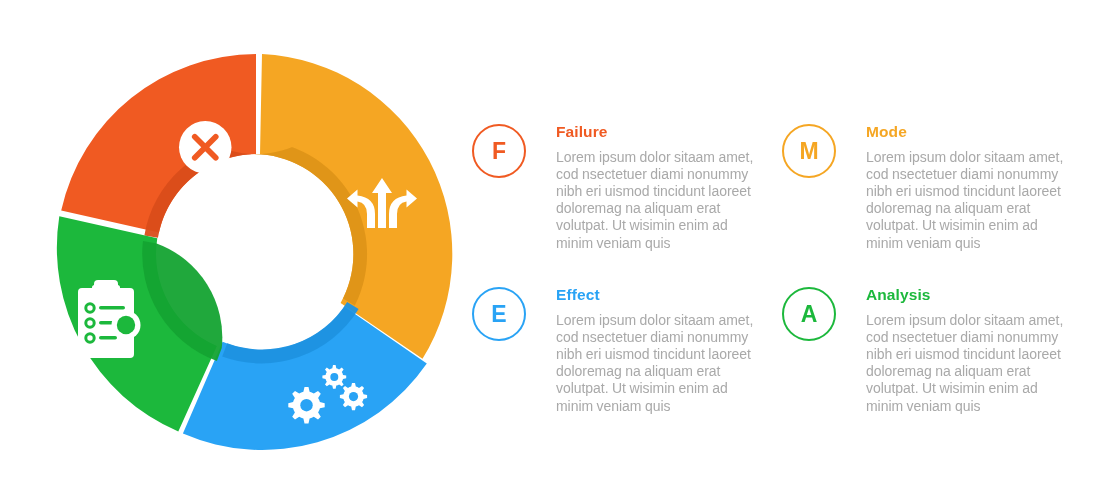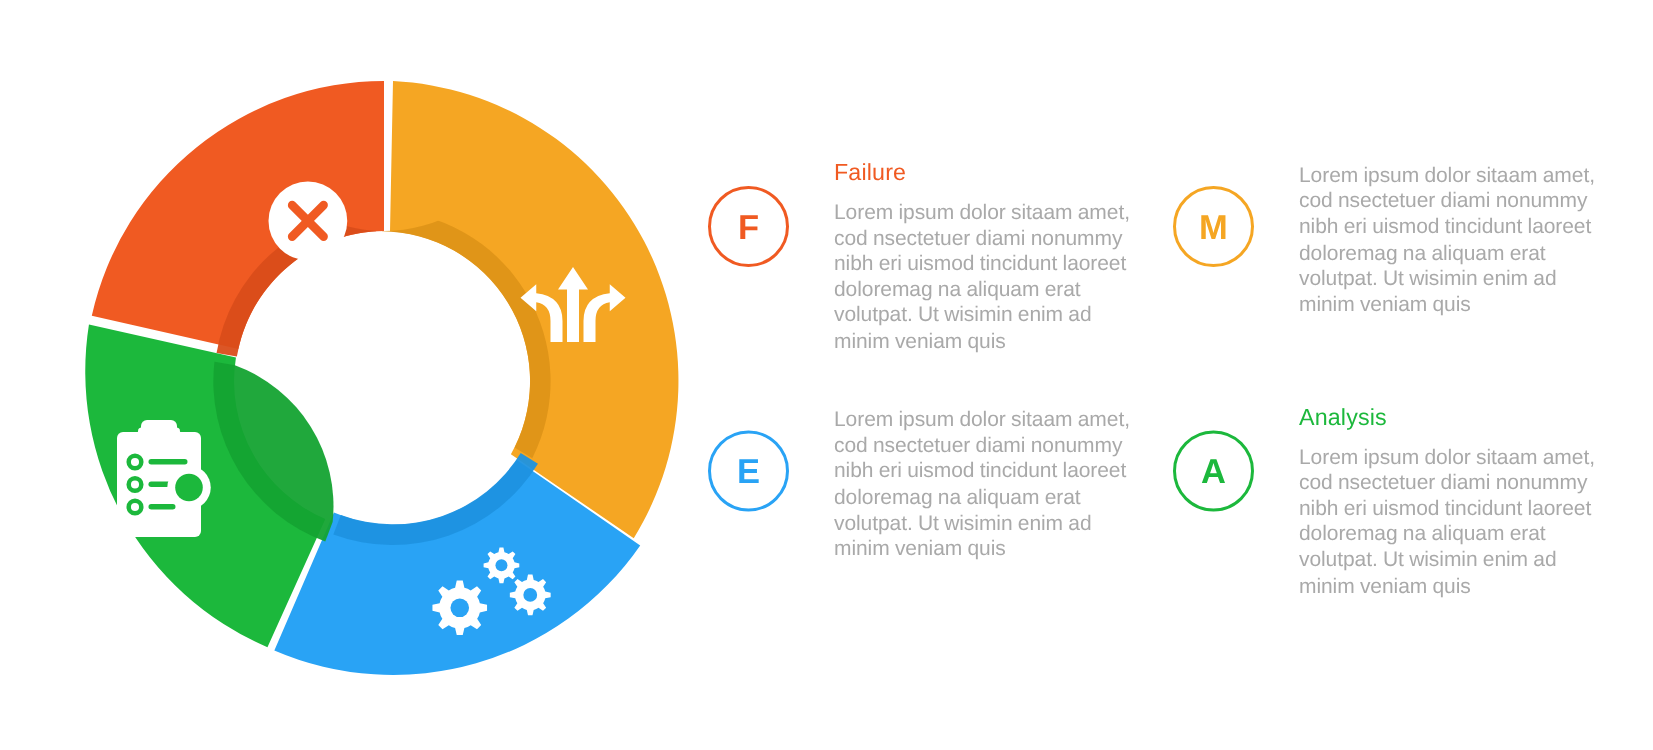--- a/index.html
+++ b/index.html
@@ -67,23 +67,23 @@
     line-height: 1;
     color: inherit;
   }
   .item-text {
     margin-left: 30px;
     padding-top: 0px;
     width: 200px;
   }
   .item-title {
     font-size: 15.5px;
-    font-weight: normal;
+    font-weight: bold;
     line-height: 1;
-    margin: 0 0 9px 0;
+    margin: 16px 0 9px 0;
     letter-spacing: 0.1px;
   }
   .item-desc {
     font-size: 14px;
     line-height: 17.2px;
     color: #a9a9a9;
     margin: 0;
     letter-spacing: -0.05px;
     word-spacing: -0.3px;
   }
@@ -255,29 +255,31 @@
         <h3 class="item-title" style="color: rgb(240, 90, 34);">Failure</h3>
         <p class="item-desc">Lorem ipsum dolor sitaam amet, cod nsectetuer diami nonummy  nibh eri uismod tincidunt laoreet doloremag na aliquam erat volutpat. Ut wisimin enim ad minim veniam quis</p>
       </div>
     </div>
 
     <div class="item">
       <div class="badge" style="color: rgb(245, 166, 35);">
         <span class="badge-letter">M</span>
       </div>
       <div class="item-text">
+        <h3 class="item-title" style="color: rgb(245, 166, 35);">Mode</h3>
         <p class="item-desc">Lorem ipsum dolor sitaam amet, cod nsectetuer diami nonummy  nibh eri uismod tincidunt laoreet doloremag na aliquam erat volutpat. Ut wisimin enim ad minim veniam quis</p>
       </div>
     </div>
 
     <div class="item">
       <div class="badge" style="color: rgb(41, 163, 245);">
         <span class="badge-letter">E</span>
       </div>
       <div class="item-text">
+        <h3 class="item-title" style="color: rgb(41, 163, 245);">Effect</h3>
         <p class="item-desc">Lorem ipsum dolor sitaam amet, cod nsectetuer diami nonummy  nibh eri uismod tincidunt laoreet doloremag na aliquam erat volutpat. Ut wisimin enim ad minim veniam quis</p>
       </div>
     </div>
 
     <div class="item">
       <div class="badge" style="color: rgb(28, 184, 60);">
         <span class="badge-letter">A</span>
       </div>
       <div class="item-text">
         <h3 class="item-title" style="color: rgb(28, 184, 60);">Analysis</h3>

